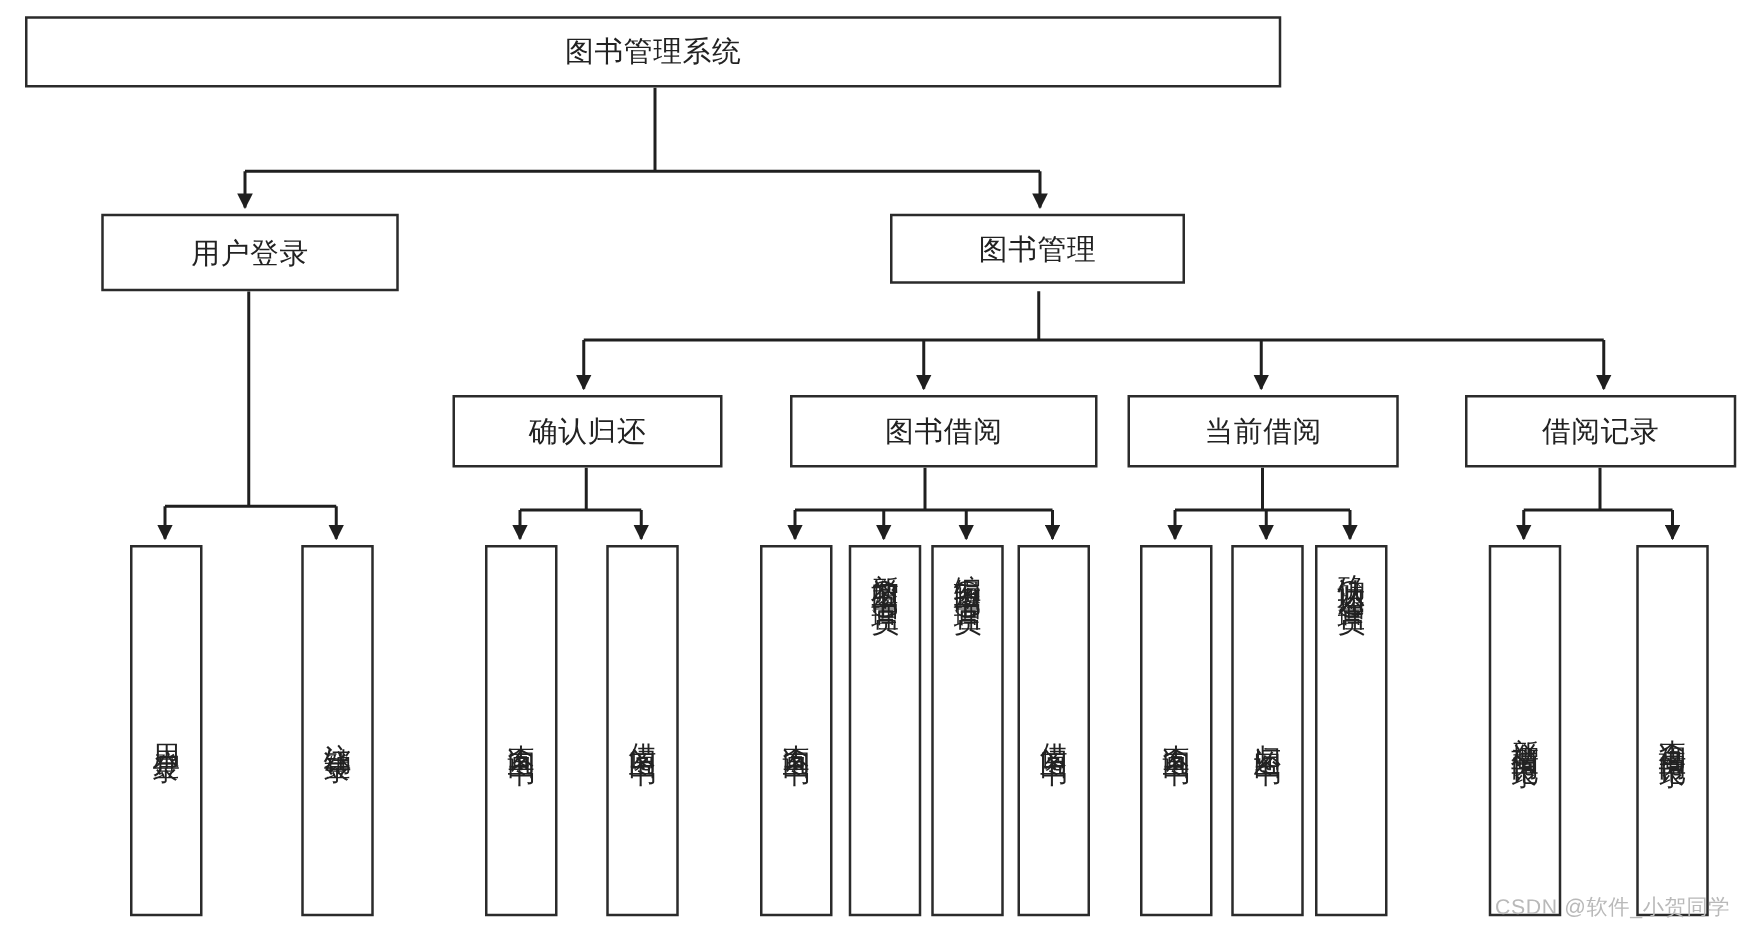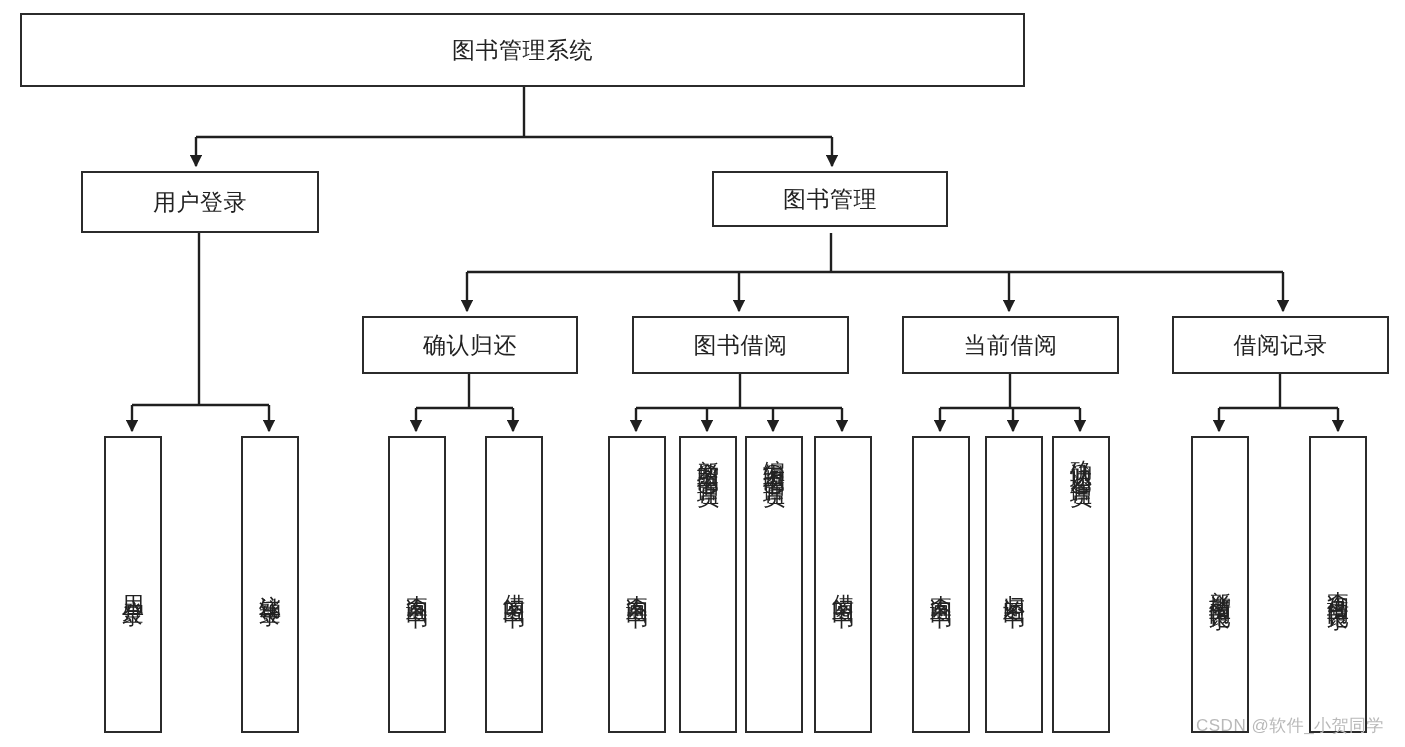--- a/index.html
+++ b/index.html
@@ -107,27 +107,27 @@
       <path d="M 1013 408 L 1013 431" marker-end="url(#arrow)"></path>
       <path d="M 1080 408 L 1080 431" marker-end="url(#arrow)"></path>
 
       <path d="M 1280 374 L 1280 408"></path>
       <path d="M 1219 408 L 1338 408"></path>
       <path d="M 1219 408 L 1219 431" marker-end="url(#arrow)"></path>
       <path d="M 1338 408 L 1338 431" marker-end="url(#arrow)"></path>
     </g>
   </svg>
 
-  <div class="node horiz" style="left: 20px; top: 13px; width: 1005px; height: 74px;">图书管理系统</div>
+  <div class="node horiz" style="left: 20px; top: 13px; width: 1005px; height: 57px;">图书管理系统</div>
 
   <div class="node horiz" style="left: 81px; top: 171px; width: 238px; height: 62px;">用户登录</div>
   <div class="node horiz" style="left: 712px; top: 171px; width: 236px; height: 56px;">图书管理</div>
 
   <div class="node horiz" style="left: 362px; top: 316px; width: 216px; height: 58px;">确认归还</div>
-  <div class="node horiz" style="left: 632px; top: 316px; width: 217px; height: 58px;">图书借阅</div>
+  <div class="node horiz" style="left: 632px; top: 316px; width: 246px; height: 58px;">图书借阅</div>
   <div class="node horiz" style="left: 1172px; top: 316px; width: 217px; height: 58px;">借阅记录</div>
   <div class="node horiz" style="left: 902px; top: 316px; width: 217px; height: 58px;">当前借阅</div>
 
   <div class="node vert" style="left: 104px; top: 436px; width: 58px; height: 297px;">用户登录</div>
   <div class="node vert" style="left: 241px; top: 436px; width: 58px; height: 297px;">注销登录</div>
   <div class="node vert" style="left: 388px; top: 436px; width: 58px; height: 297px;">查询图书</div>
   <div class="node vert" style="left: 485px; top: 436px; width: 58px; height: 297px;">借阅图书</div>
   <div class="node vert" style="left: 608px; top: 436px; width: 58px; height: 297px;">查询图书</div>
   <div class="node vert tall-text" style="left: 679px; top: 436px; width: 58px; height: 297px;">新增图书（管理员）</div>
   <div class="node vert tall-text" style="left: 745px; top: 436px; width: 58px; height: 297px;">编辑图书（管理员）</div>

